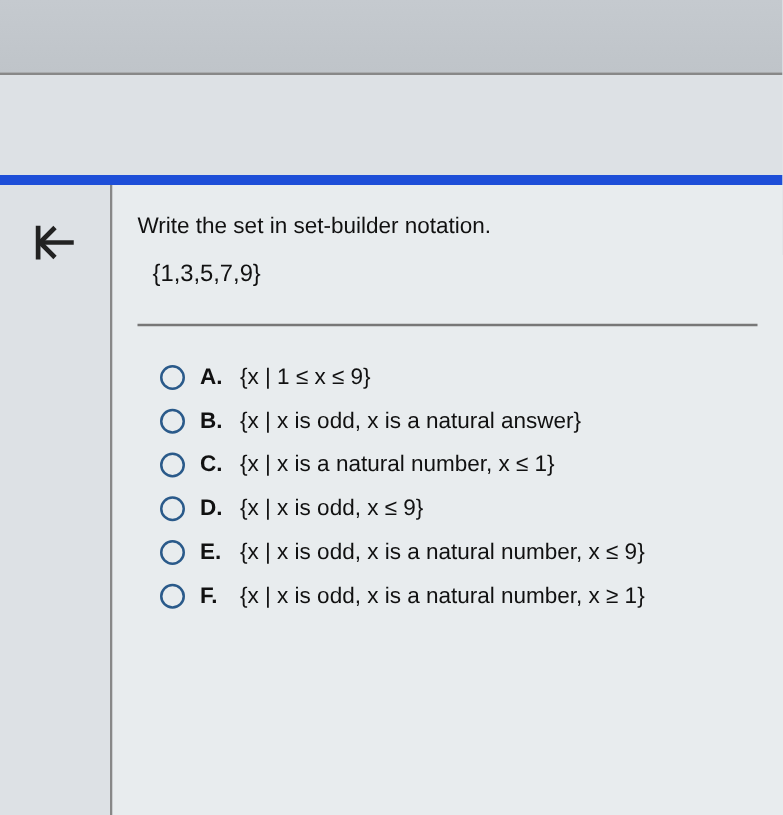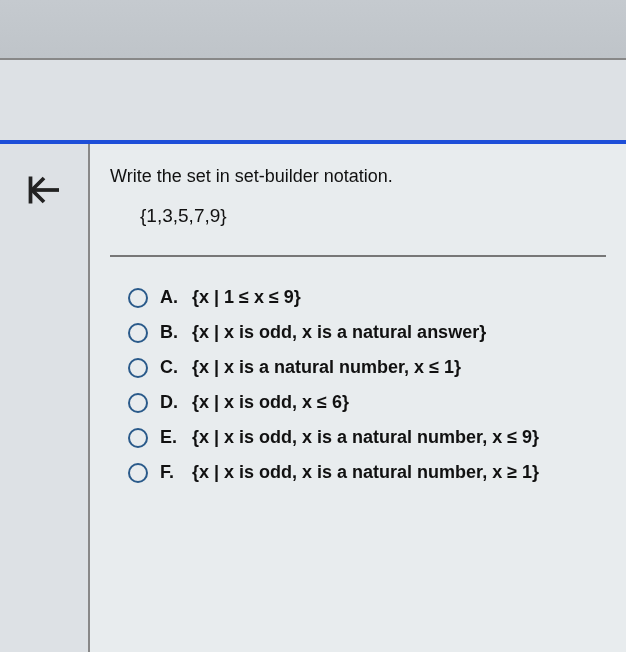--- a/index.html
+++ b/index.html
@@ -20,21 +20,21 @@
       background: linear-gradient(#c5cacf, #bfc4c9);
       border-bottom: 2px solid #888;
     }
     .gap-bar {
       height: 80px;
       background: #dde1e5;
     }
     .content-row {
       display: flex;
       height: calc(652px - 140px);
-      border-top: 4px solid #1d4ed8;
+      border-top: 8px solid #1d4ed8;
     }
     .left-col {
       width: 90px;
       background: #dde1e5;
       border-right: 2px solid #888;
       display: flex;
       justify-content: center;
       padding-top: 28px;
     }
     .back-icon svg {
@@ -49,21 +49,21 @@
       background: #e8ecee;
       padding: 22px 20px 0 20px;
       color: #111;
     }
     .prompt-text {
       font-size: 18px;
       margin-bottom: 18px;
     }
     .set-display {
       font-size: 19px;
-      margin-left: 30px;
+      margin-left: 12px;
       margin-bottom: 28px;
     }
     .divider {
       border: none;
       border-top: 2px solid #777;
       margin: 0 0 30px 0;
     }
     .choose-text {
       font-size: 18px;
       margin-bottom: 26px;
@@ -86,21 +86,21 @@
       flex-shrink: 0;
       background: transparent;
       cursor: pointer;
     }
     .option-letter {
       font-weight: bold;
       margin-right: 10px;
       min-width: 22px;
     }
     .option-text {
-      font-weight: bold;
+      font-weight: normal;
     }
   </style>
 </head>
 <body>
 
 <div class="top-bar"></div>
 <div class="gap-bar"></div>
 
 <div class="content-row">
   <div class="left-col">
@@ -130,21 +130,21 @@
         <span class="option-text">{x | x is odd, x is a natural answer}</span>
       </div>
       <div class="option-row">
         <div class="radio"></div>
         <span class="option-letter">C.</span>
         <span class="option-text">{x | x is a natural number, x ≤ 1}</span>
       </div>
       <div class="option-row">
         <div class="radio"></div>
         <span class="option-letter">D.</span>
-        <span class="option-text">{x | x is odd, x ≤ 6}</span>
+        <span class="option-text">{x | x is odd, x ≤ 9}</span>
       </div>
       <div class="option-row">
         <div class="radio"></div>
         <span class="option-letter">E.</span>
         <span class="option-text">{x | x is odd, x is a natural number, x ≤ 9}</span>
       </div>
       <div class="option-row">
         <div class="radio"></div>
         <span class="option-letter">F.</span>
         <span class="option-text">{x | x is odd, x is a natural number, x ≥ 1}</span>

